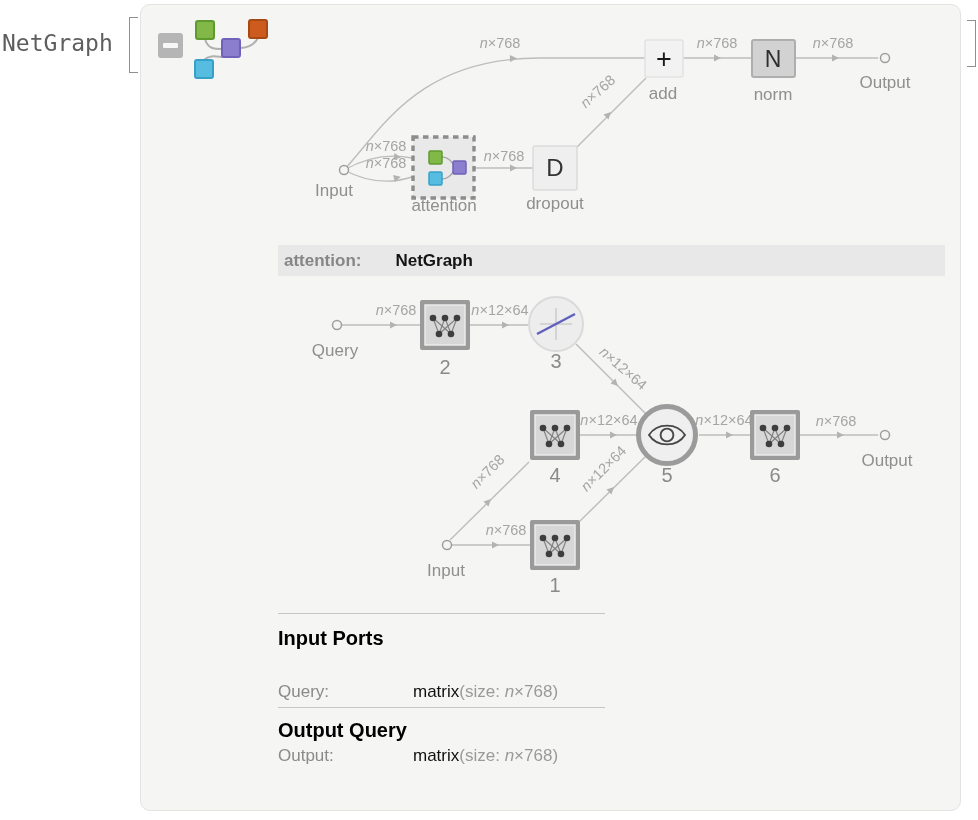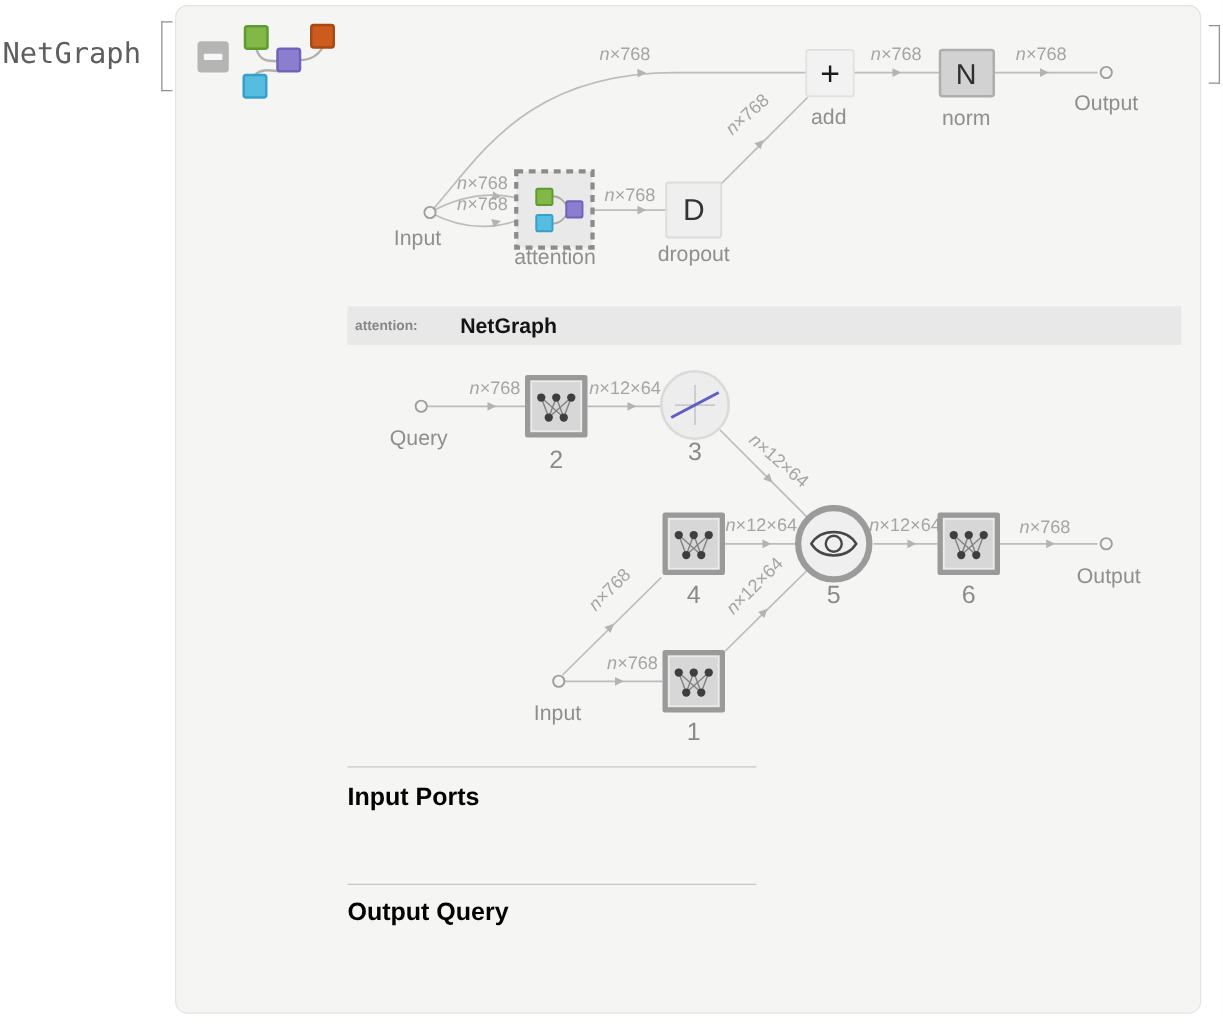--- a/index.html
+++ b/index.html
@@ -14,21 +14,21 @@
         border-right:1.6px solid #8f8f8f;border-top:1.6px solid #8f8f8f;border-bottom:1.6px solid #8f8f8f;}
   .panel{position:absolute;left:140px;top:4px;width:821px;height:807px;background:#f5f5f4;
          border:1px solid #e3e3e2;border-radius:10px;box-sizing:border-box;}
   .collapse-btn{position:absolute;left:158px;top:33px;width:25px;height:25px;background:#b5b5b5;
                 border-radius:3px;display:flex;align-items:center;justify-content:center;cursor:pointer;}
   .collapse-btn .bar{width:15px;height:5px;background:#f7f7f7;border-radius:1px;}
   svg{position:absolute;overflow:visible;}
   svg text{font-family:"Liberation Sans",sans-serif;}
   .band{position:absolute;left:278px;top:245px;width:667px;height:31px;background:#e8e8e8;
         display:flex;align-items:center;padding-left:6px;box-sizing:border-box;cursor:pointer;}
-  .band .bkey{font-size:11px;font-weight:700;color:#868686;}
+  .band .bkey{font-size:17px;font-weight:700;color:#868686;}
   .band .bval{font-size:17px;font-weight:700;color:#141414;margin-left:34px;}
   .divider{position:absolute;height:1px;background:#c6c6c6;left:278px;width:327px;}
   .sect-head{position:absolute;left:278px;font-size:20px;font-weight:700;color:#000;}
   .prow{position:absolute;left:278px;font-size:17px;white-space:nowrap;}
   .pname{display:inline-block;width:135px;color:#8a8a8a;}
   .ptype{color:#111111;}
   .psize{color:#9a9a9a;}
   .psize i{font-style:italic;}
   .elabel{font-size:14.5px;fill:#a5a5a5;}
   .elabel .evar{font-style:italic;}
@@ -269,18 +269,24 @@
         <circle cx="19" cy="34" r="3.3"></circle>
           <circle cx="31" cy="34" r="3.3"></circle>
       </g>
     </g>
     <text class="numlabel" text-anchor="middle" x="265" y="307">1</text>
   </svg>
 
   <div class="divider" style="top:613px;"></div>
   <div class="sect-head" style="top:627px;">Input Ports</div>
 
+  <div class="prow" style="top:682px;">
+    <span class="pname">Query:</span><span class="ptype">matrix</span><span class="psize"><span>(size: </span><i>n</i><span>×768)</span></span>
+  </div>
 
   <div class="divider" style="top:707px;"></div>
   <div class="sect-head" style="top:719px;">Output Query</div>
 
+  <div class="prow" style="top:746px;">
+    <span class="pname">Output:</span><span class="ptype">matrix</span><span class="psize"><span>(size: </span><i>n</i><span>×768)</span></span>
+  </div>
 
 </div>
 
 </body></html>

